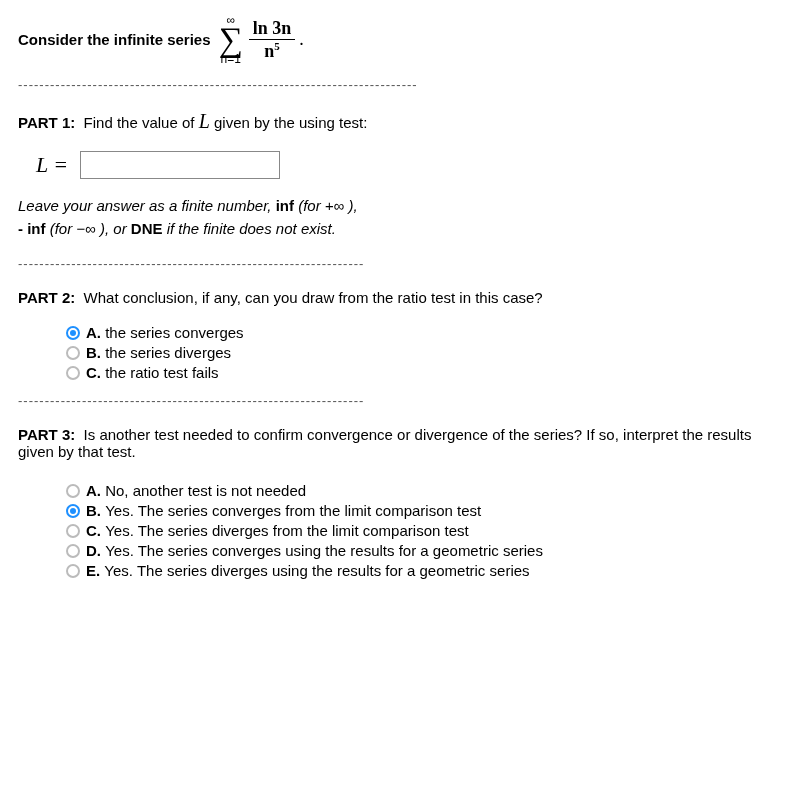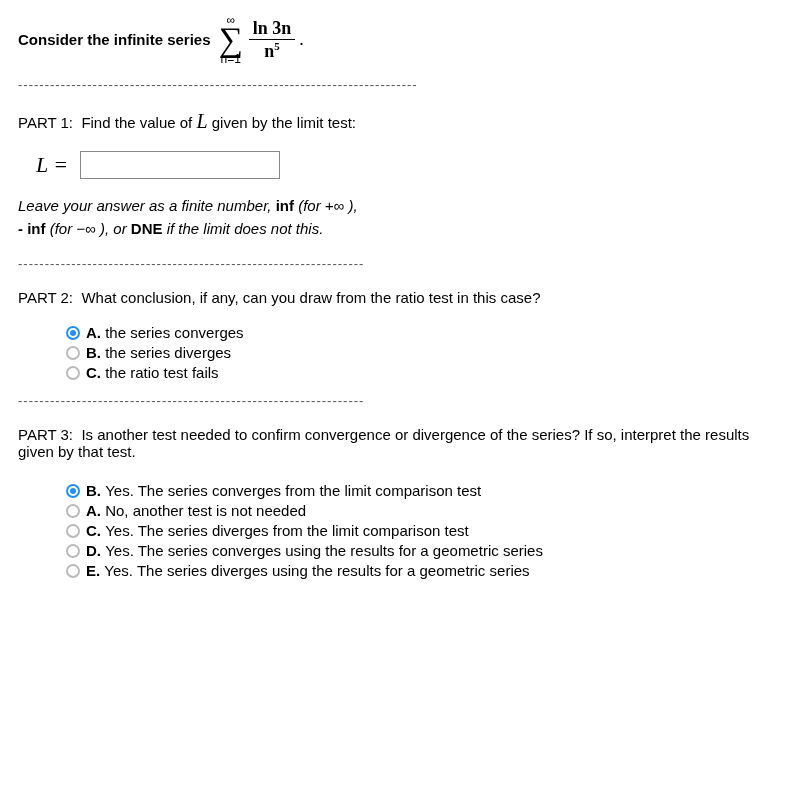--- a/index.html
+++ b/index.html
@@ -58,21 +58,21 @@
     font-size: 13px;
     letter-spacing: 1px;
     margin: 12px 0 18px 0;
     white-space: nowrap;
     overflow: hidden;
   }
   .part-heading {
     font-size: 15px;
     margin-bottom: 18px;
   }
-  .part-heading b { font-weight: normal; }
+  .part-heading b { font-weight: bold; }
   .math-L {
     font-family: "Times New Roman", serif;
     font-style: italic;
     font-size: 20px;
   }
   .eq-row {
     display: flex;
     align-items: center;
     margin: 0 0 16px 18px;
   }
@@ -153,33 +153,33 @@
     <span class="period">.</span>
   </span>
 </div>
 
 <div class="dashes">---------------------------------------------------------------------------</div>
 
 <div class="part-heading">
   <b>PART 1:</b>&nbsp;
   <span>Find the value of </span>
   <span class="math-L">L</span>
-  <span> given by the limit test:</span>
+  <span> given by the using test:</span>
 </div>
 
 <div class="eq-row">
   <span class="L-eq">
     <span>L =</span>
   </span>
   <input class="text-field" type="text" value="" style="">
 </div>
 
 <div class="instructions">
   <span>Leave your answer as a finite number,  </span><b class="noit">inf</b><span>  (for  +∞ ),</span><br>
-  <b class="noit"> - inf</b><span>  (for  −∞ ), or </span><b class="noit">DNE</b><span>  if the limit does not this.</span>
+  <b class="noit"> - inf</b><span>  (for  −∞ ), or </span><b class="noit">DNE</b><span>  if the finite does not exist.</span>
 </div>
 
 <div class="dashes">-----------------------------------------------------------------</div>
 
 <div class="part-heading">
   <b>PART 2:</b>&nbsp;
   <span>What conclusion, if any, can you draw from the ratio test in this case?</span>
 </div>
 
 <div class="options" id="part2-options">
@@ -199,29 +199,29 @@
 
 <div class="dashes">-----------------------------------------------------------------</div>
 
 <div class="part-heading" style="margin-bottom:22px;">
   <b>PART 3:</b>&nbsp;
   <span>Is another test needed to confirm convergence or divergence of the series? If so, interpret the results given by that test.</span>
 </div>
 
 <div class="options" id="part3-options">
     <div class="opt-row">
+      <span class="radio"></span>
+      <span class="opt-label"><b>A. </b><span>No, another test is not needed</span></span>
+    </div>
+    <div class="opt-row">
       <span class="radio selected"></span>
       <span class="opt-label"><b>B. </b><span>Yes. The series converges from the limit comparison test</span></span>
     </div>
     <div class="opt-row">
       <span class="radio"></span>
-      <span class="opt-label"><b>A. </b><span>No, another test is not needed</span></span>
-    </div>
-    <div class="opt-row">
-      <span class="radio"></span>
       <span class="opt-label"><b>C. </b><span>Yes. The series diverges from the limit comparison test</span></span>
     </div>
     <div class="opt-row">
       <span class="radio"></span>
       <span class="opt-label"><b>D. </b><span>Yes. The series converges using the results for a geometric series</span></span>
     </div>
     <div class="opt-row">
       <span class="radio"></span>
       <span class="opt-label"><b>E. </b><span>Yes. The series diverges using the results for a geometric series</span></span>
     </div>

